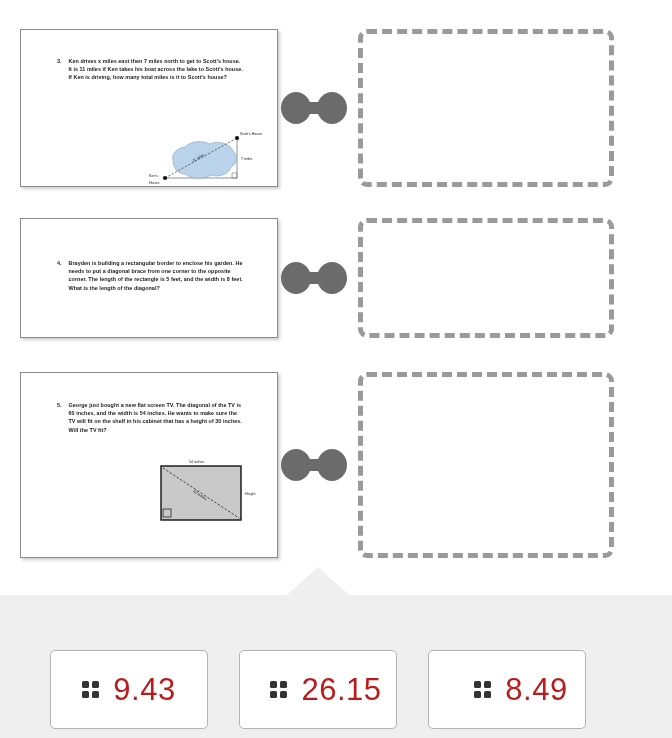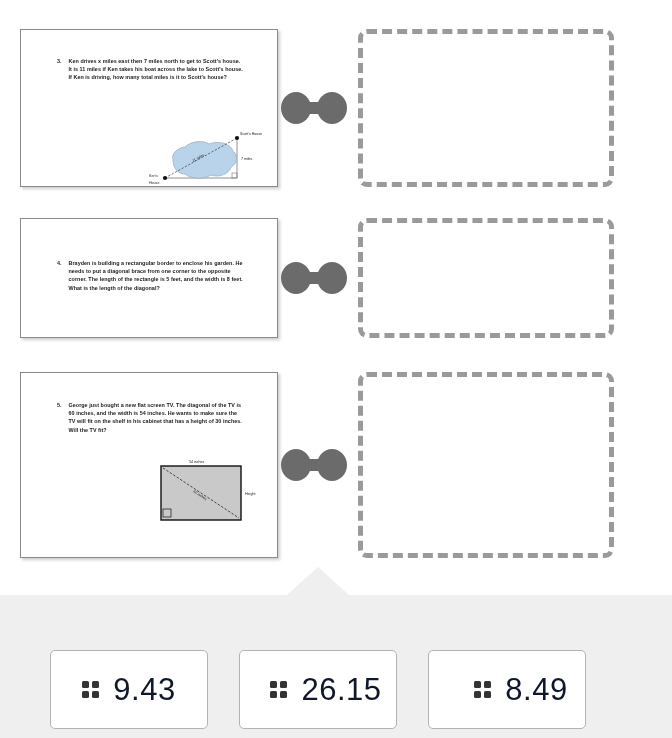--- a/index.html
+++ b/index.html
@@ -94,21 +94,21 @@
     border-radius: 5px;
     display: flex; align-items: center; justify-content: center;
     gap: 14px;
   }
   #tile-0 { left: 50px;  width: 158px; }
   #tile-1 { left: 239px; width: 158px; padding-left: 16px; }
   #tile-2 { left: 428px; width: 158px; padding-left: 28px; }
 
   .grip { display: grid; grid-template-columns: 7px 7px; gap: 3px; }
   .grip i { display: block; width: 7px; height: 7px; background: #333333; border-radius: 1.5px; }
-  .tile-value { font-size: 31px; color: #0f172a; letter-spacing: 0.5px; }
+  .tile-value { font-size: 31px; color: #b91c1c; letter-spacing: 0.5px; }
 </style>
 </head>
 <body>
 
 <div id="app">
 
   <div class="row" id="row-1">
 
     <div class="slide-card">
       <div class="slide-inner">

